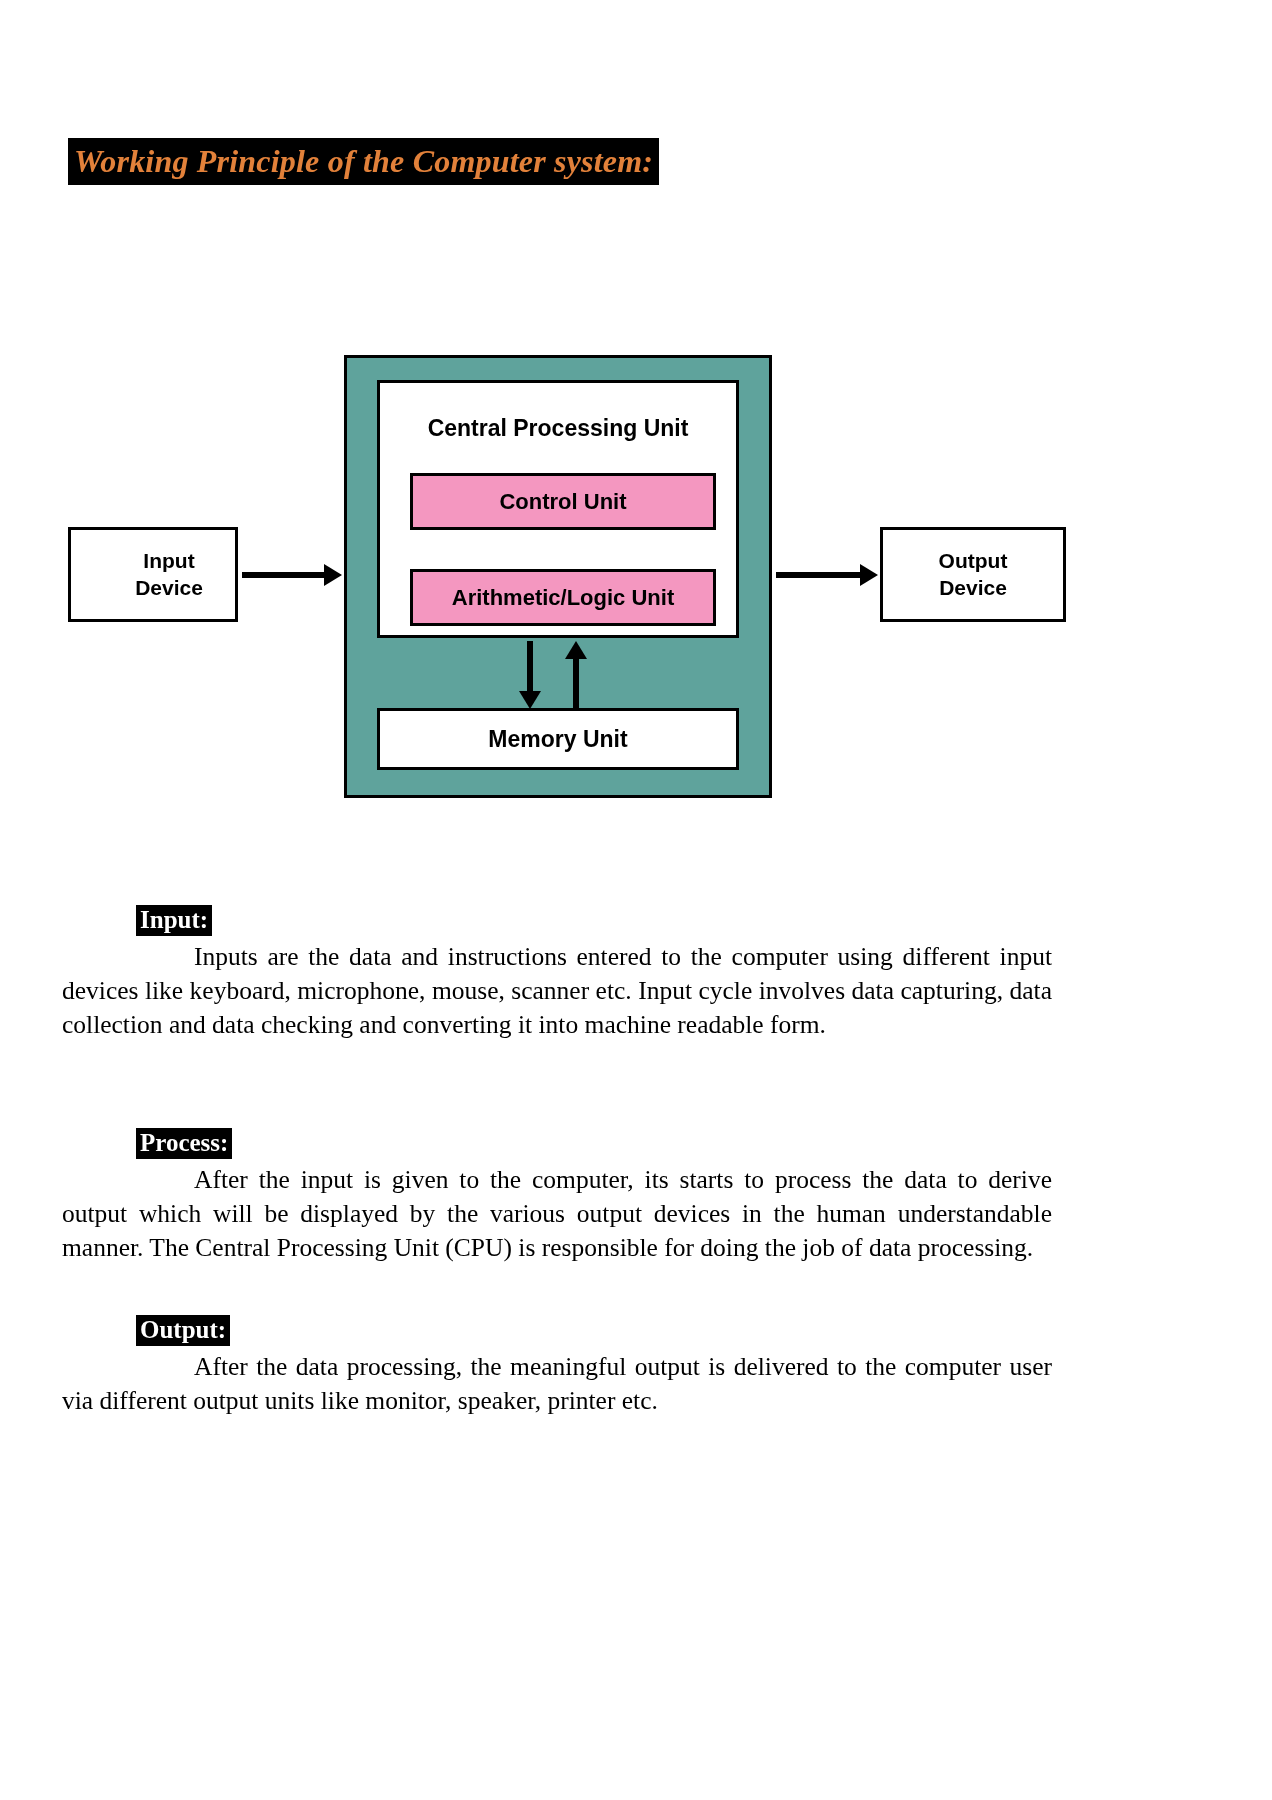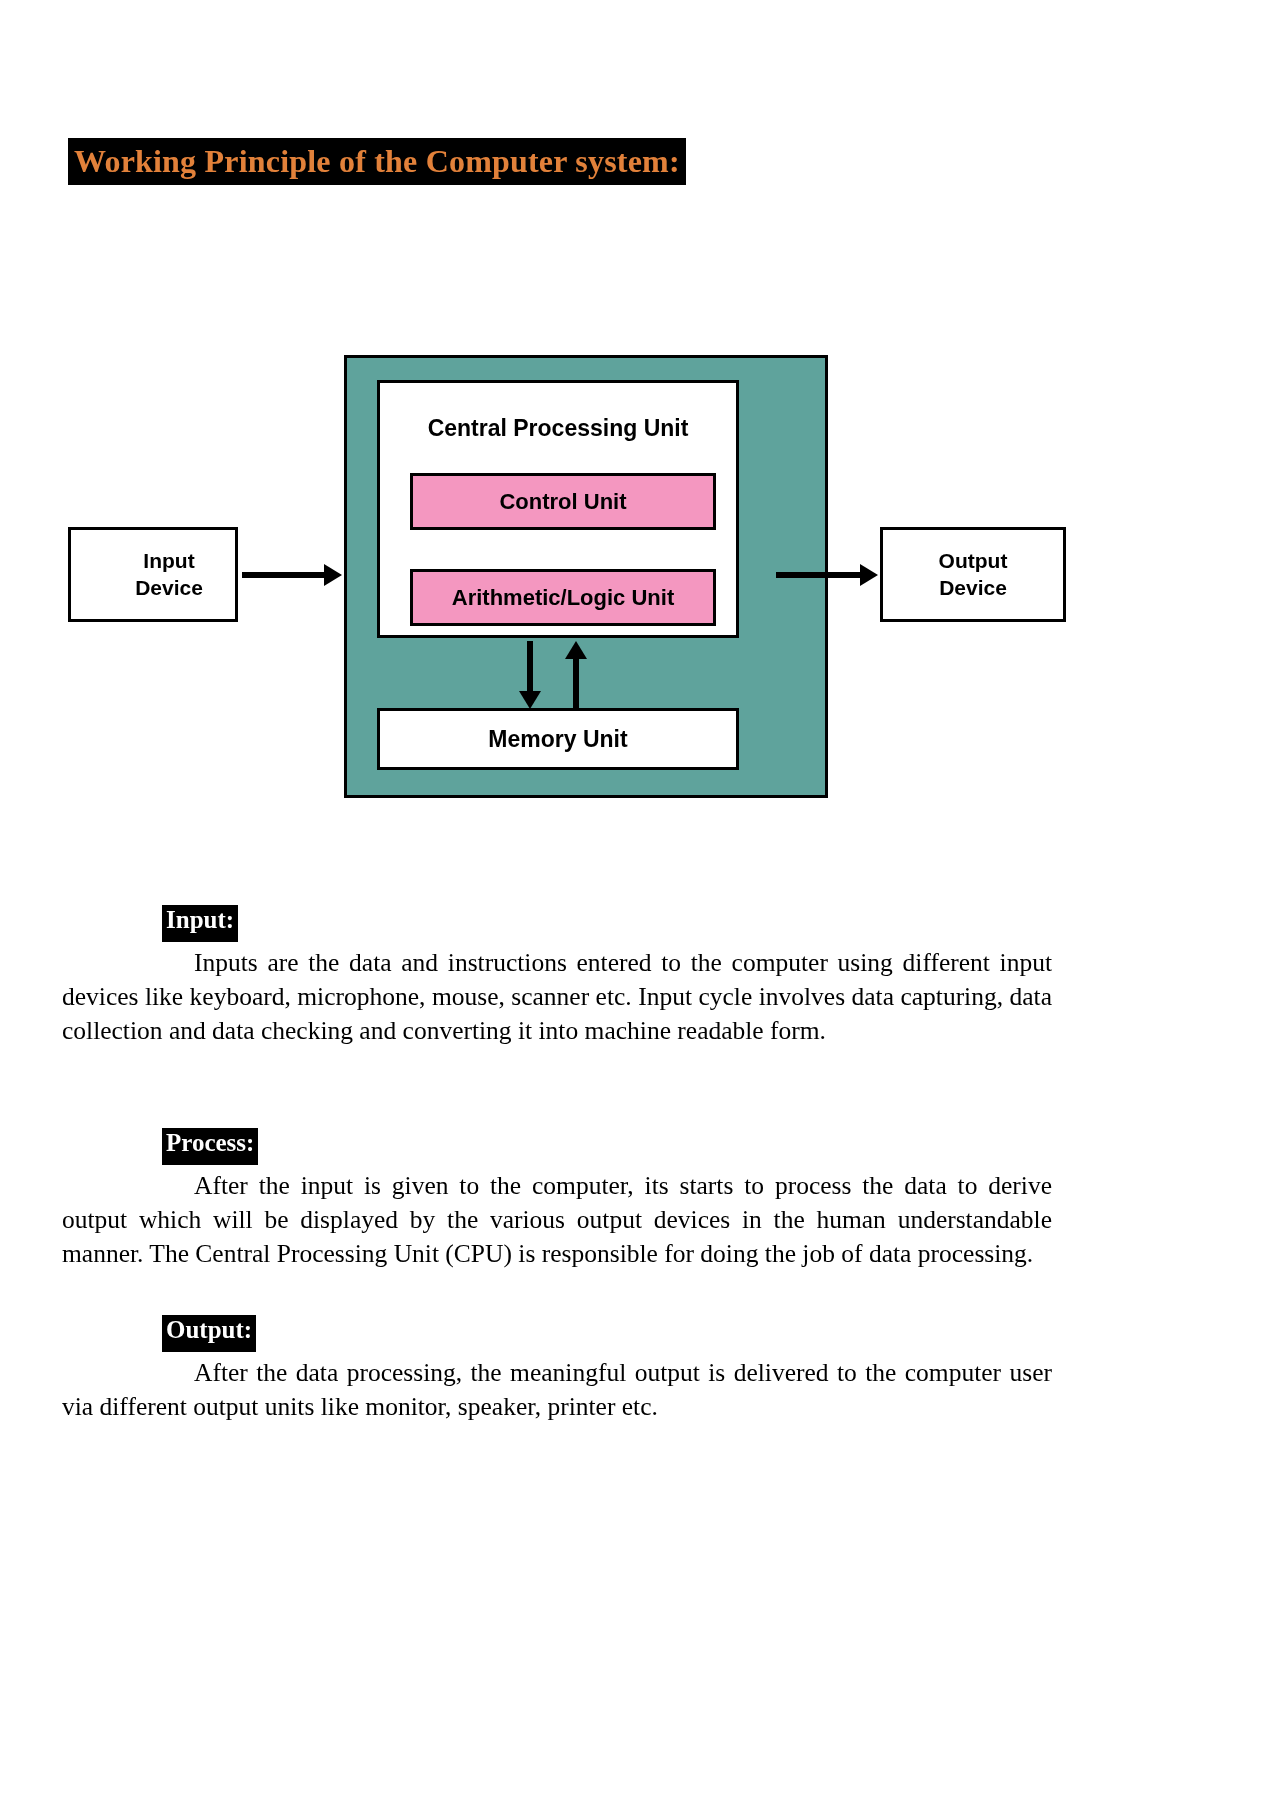--- a/index.html
+++ b/index.html
@@ -26,20 +26,21 @@
   .title-wrap {
     position: absolute;
     left: 68px;
     top: 138px;
   }
   .title-hl {
     display: inline-block;
     background: #000000;
     color: #E2813A;
     font-family: "Liberation Serif", "DejaVu Serif", serif;
+    font-style: italic;
     font-weight: bold;
     font-size: 32px;
     line-height: 1.25;
     padding: 3px 6px 4px 6px;
     letter-spacing: 0.2px;
     white-space: nowrap;
   }
 
   
   .intro {
@@ -78,21 +79,21 @@
     line-height: 1.25;
     color: #000000;
   }
   #input-box  { left: 8px;  top: 175px; width: 170px; height: 95px; padding-left: 32px; }
   #output-box { left: 820px; top: 175px; width: 186px; height: 95px; }
 
   .cpu-outer {
     position: absolute;
     left: 284px;
     top: 3px;
-    width: 484px;
+    width: 428px;
     height: 443px;
     background: #5FA39C;
     border: 3px solid #000000;
     box-sizing: border-box;
   }
   .cpu-inner {
     position: absolute;
     left: 30px;
     top: 22px;
     width: 362px;
@@ -208,22 +209,22 @@
 
   
   .section { position: absolute; width: 990px; left: 62px; }
   .sec-head {
     display: inline-block;
     background: #000000;
     color: #ffffff;
     font-family: "Liberation Serif", "DejaVu Serif", serif;
     font-weight: bold;
     font-size: 25px;
-    padding: 1px 4px 8px 4px;
-    margin-left: 100px;
+    padding: 1px 4px 2px 4px;
+    margin-left: 74px;
   }
   .sec-body {
     font-size: 25.5px;
     line-height: 1.33;
     text-align: justify;
     text-justify: inter-word;
     margin-top: 4px;
   }
   .sec-body .indent { display: inline-block; width: 132px; }
 

